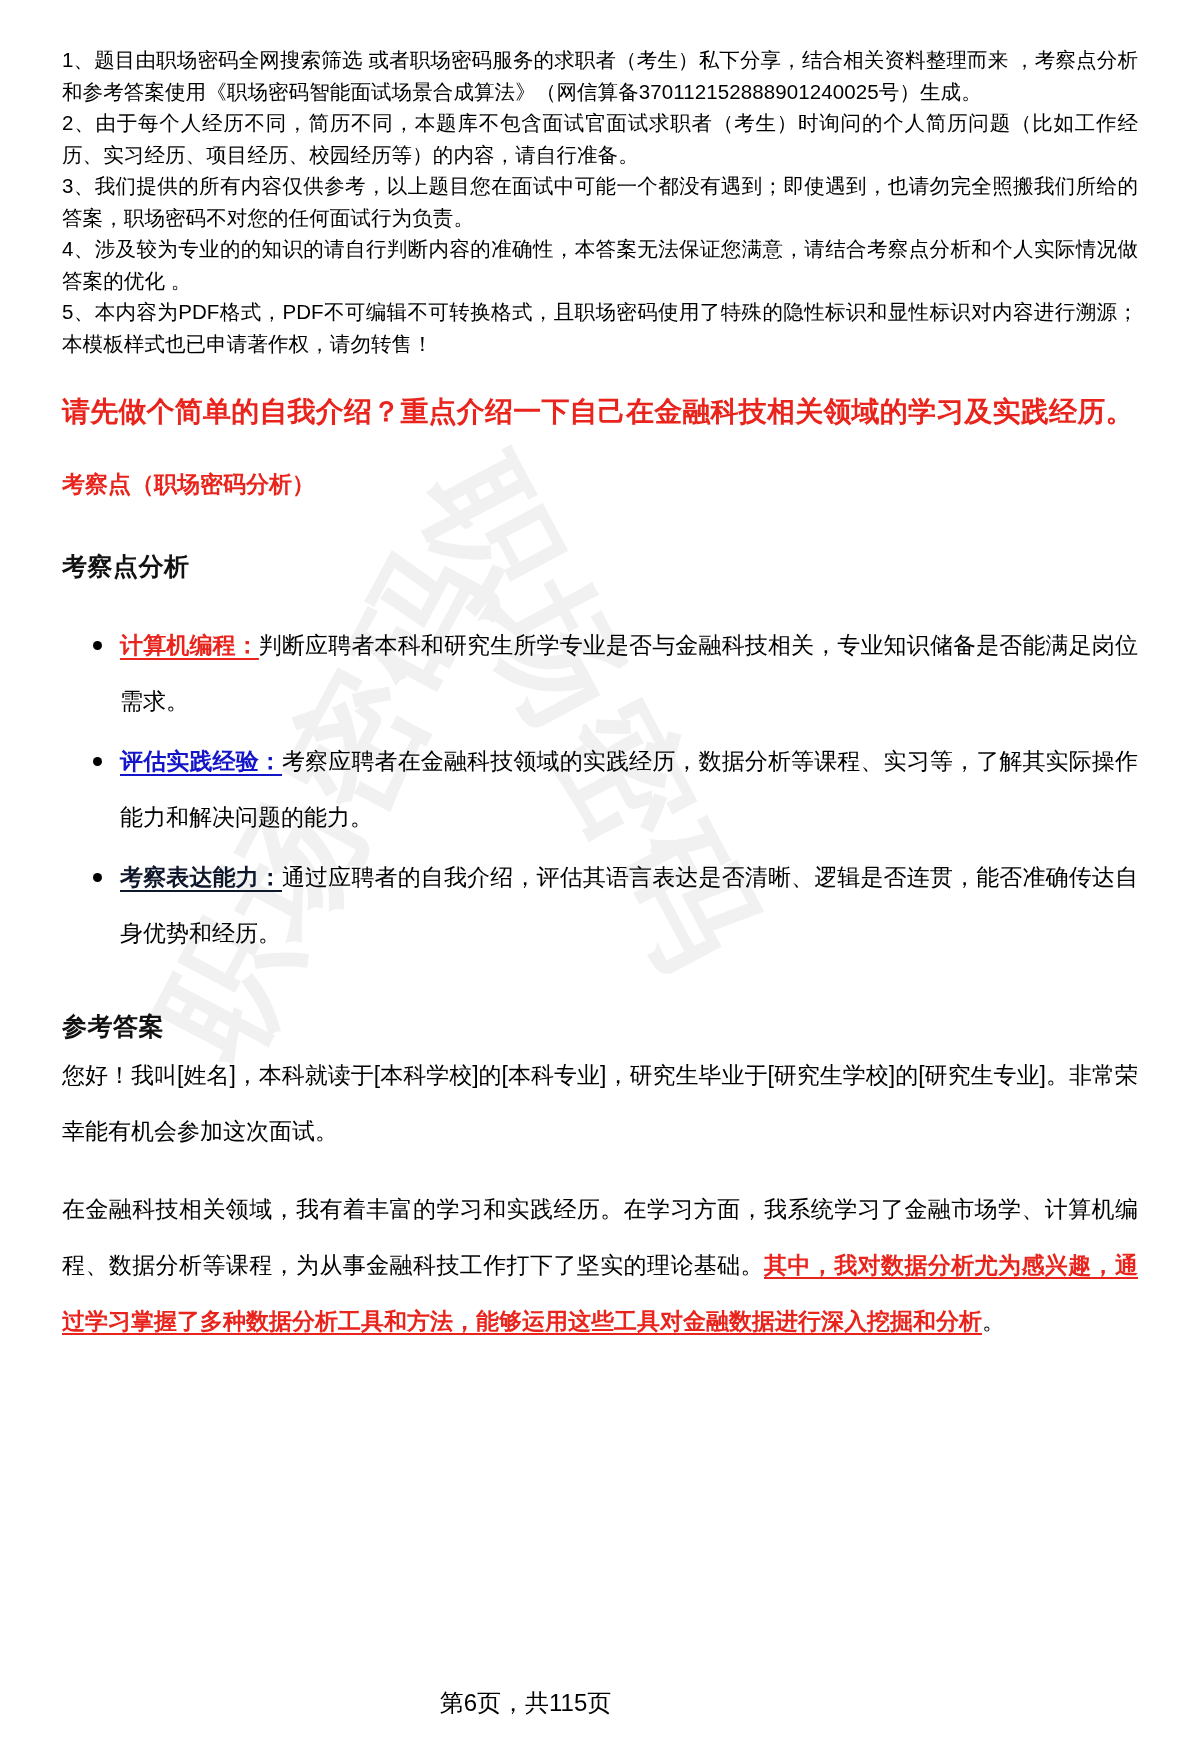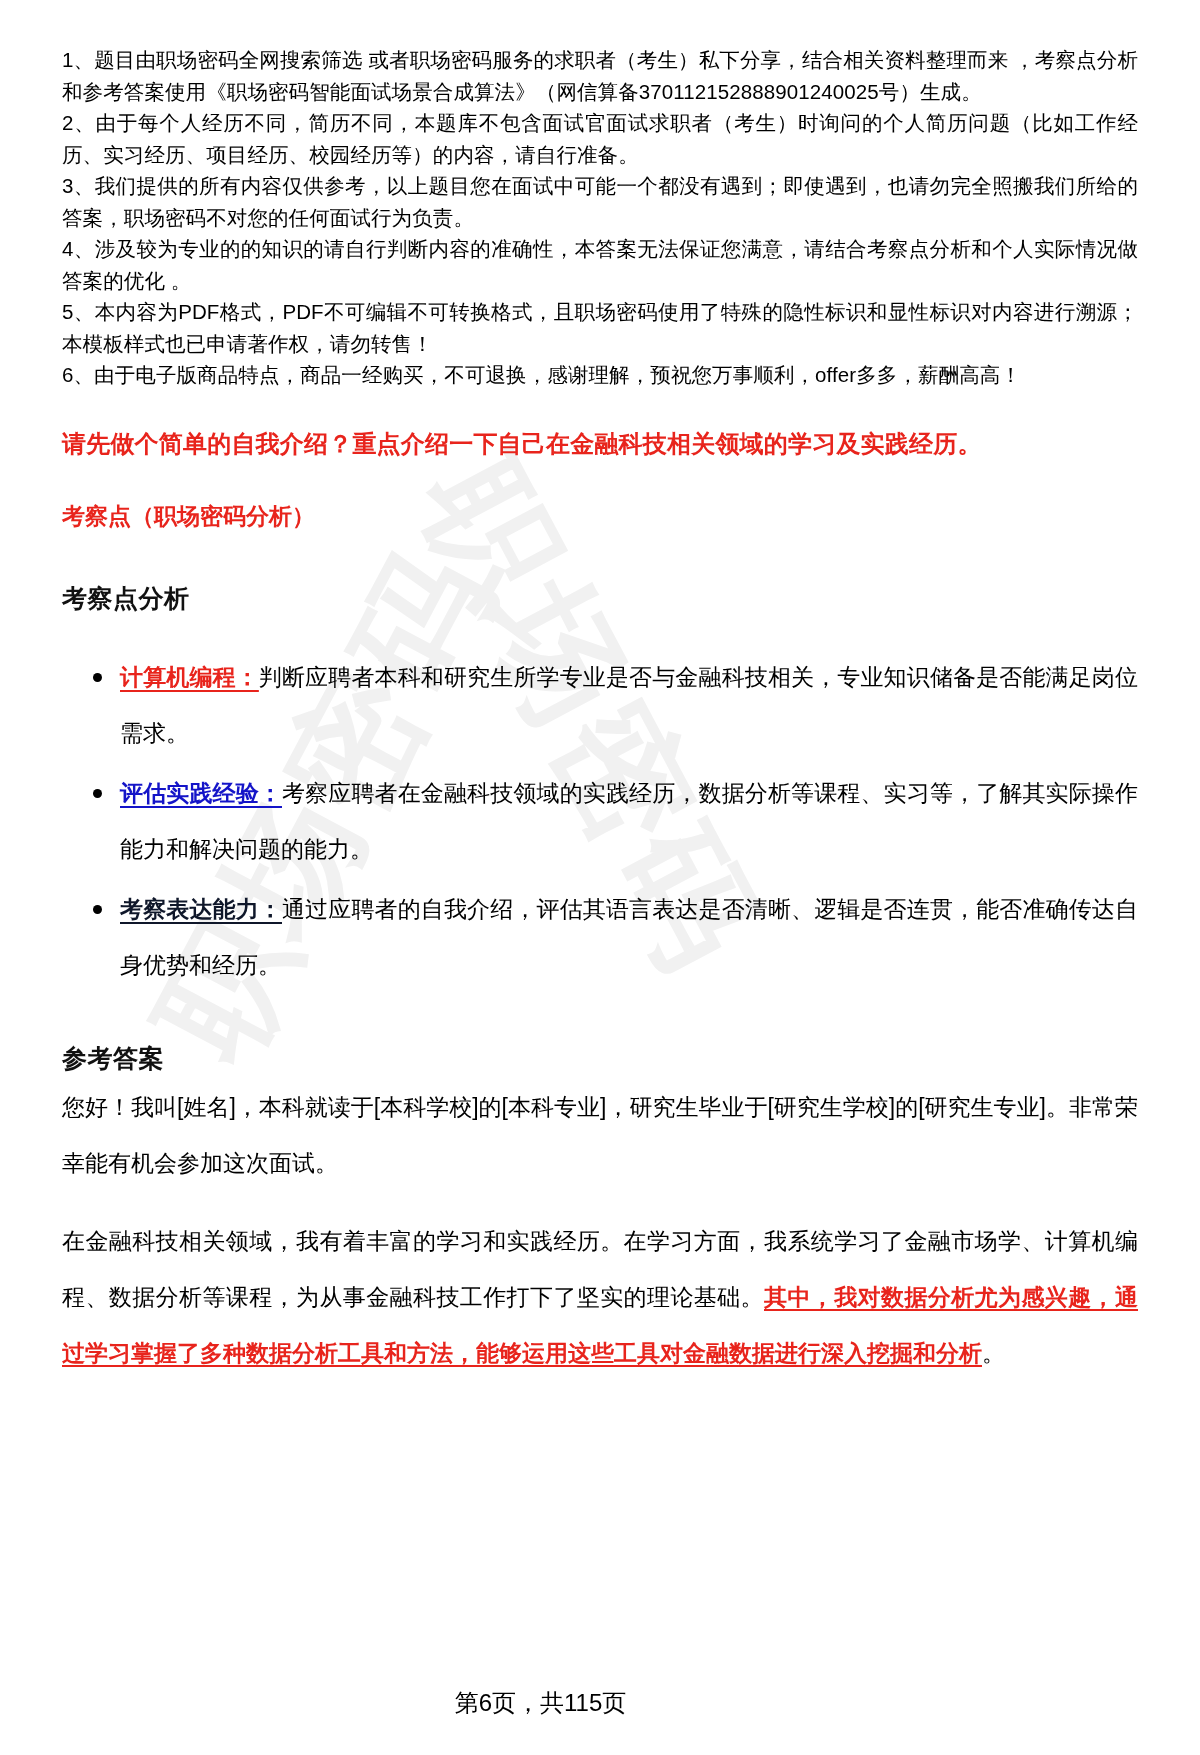--- a/index.html
+++ b/index.html
@@ -62,21 +62,21 @@
     letter-spacing: 0.1px;
   }
   .notice p {
     margin: 0;
     text-align: justify;
     text-justify: inter-ideograph;
   }
   
   .question {
     margin-top: 34px;
-    font-size: 24px;
+    font-size: 28px;
     line-height: 38px;
     font-weight: 700;
     color: #e8241c;
     letter-spacing: 0.2px;
   }
   .kaocha-label {
     margin-top: 36px;
     font-size: 23px;
     line-height: 34px;
     font-weight: 700;
@@ -143,42 +143,40 @@
   
   .footer {
     position: absolute;
     left: 0;
     bottom: 36px;
     width: 1051px;
     text-align: center;
     font-size: 24px;
     color: #000;
     z-index: 2;
-    padding-left: 15px;
   }
 </style>
 </head>
 <body>
 
 <div class="page">
 
   <div class="watermark">
     <div class="wm-text wm-a">职场密码</div>
     <div class="wm-text wm-b">职场密码</div>
   </div>
 
   <div class="content">
 
     <div class="notice">
       <p>1、题目由职场密码全网搜索筛选 或者职场密码服务的求职者（考生）私下分享，结合相关资料整理而来 ，考察点分析和参考答案使用《职场密码智能面试场景合成算法》（网信算备370112152888901240025号）生成。</p>
       <p>2、由于每个人经历不同，简历不同，本题库不包含面试官面试求职者（考生）时询问的个人简历问题（比如工作经历、实习经历、项目经历、校园经历等）的内容，请自行准备。</p>
       <p>3、我们提供的所有内容仅供参考，以上题目您在面试中可能一个都没有遇到；即使遇到，也请勿完全照搬我们所给的答案，职场密码不对您的任何面试行为负责。</p>
       <p>4、涉及较为专业的的知识的请自行判断内容的准确性，本答案无法保证您满意，请结合考察点分析和个人实际情况做答案的优化 。</p>
       <p>5、本内容为PDF格式，PDF不可编辑不可转换格式，且职场密码使用了特殊的隐性标识和显性标识对内容进行溯源；本模板样式也已申请著作权，请勿转售！</p>
-      <p>6、由于电子版商品特点，商品一经购买，不可退换，感谢理解，预祝您万事顺利，offer多多，薪酬高高！</p>
     </div>
 
     <div class="question">请先做个简单的自我介绍？重点介绍一下自己在金融科技相关领域的学习及实践经历。</div>
 
     <div class="kaocha-label">考察点（职场密码分析）</div>
 
     <h2 class="section">考察点分析</h2>
 
     <ul class="points">
       <li>

